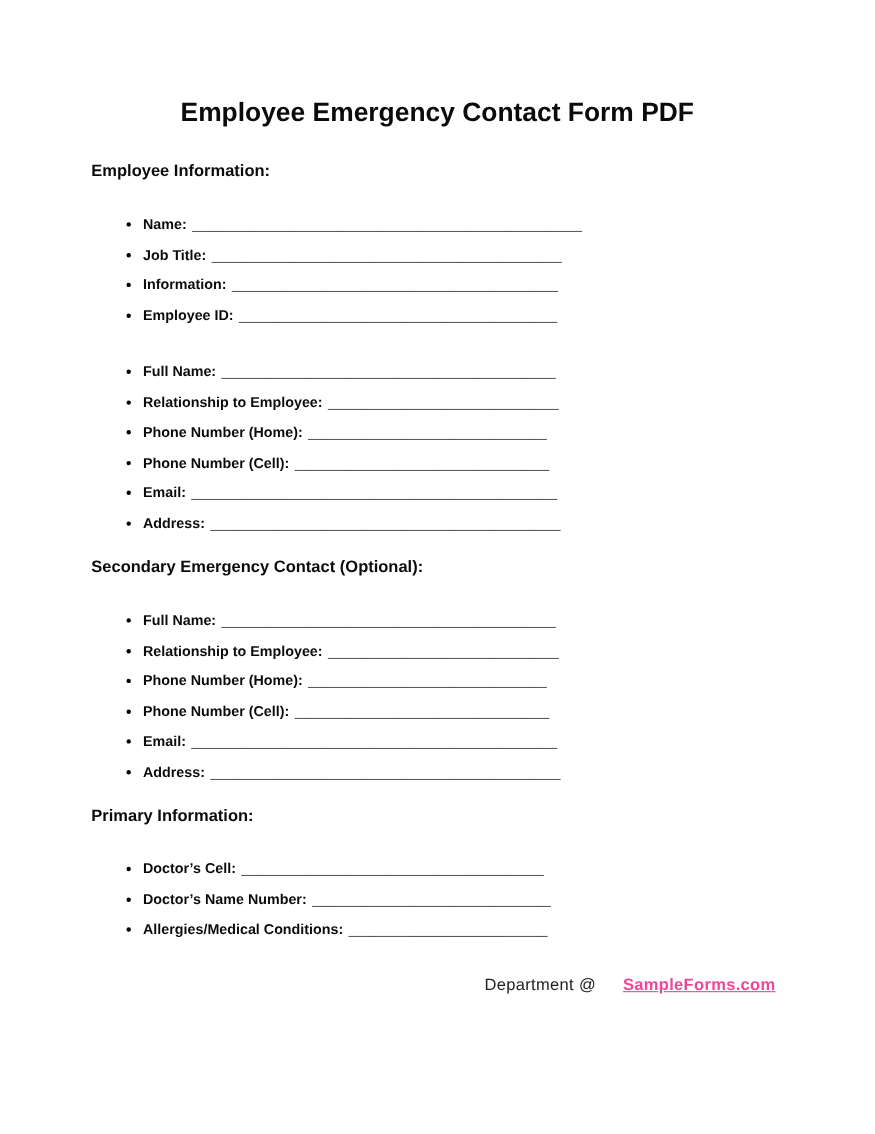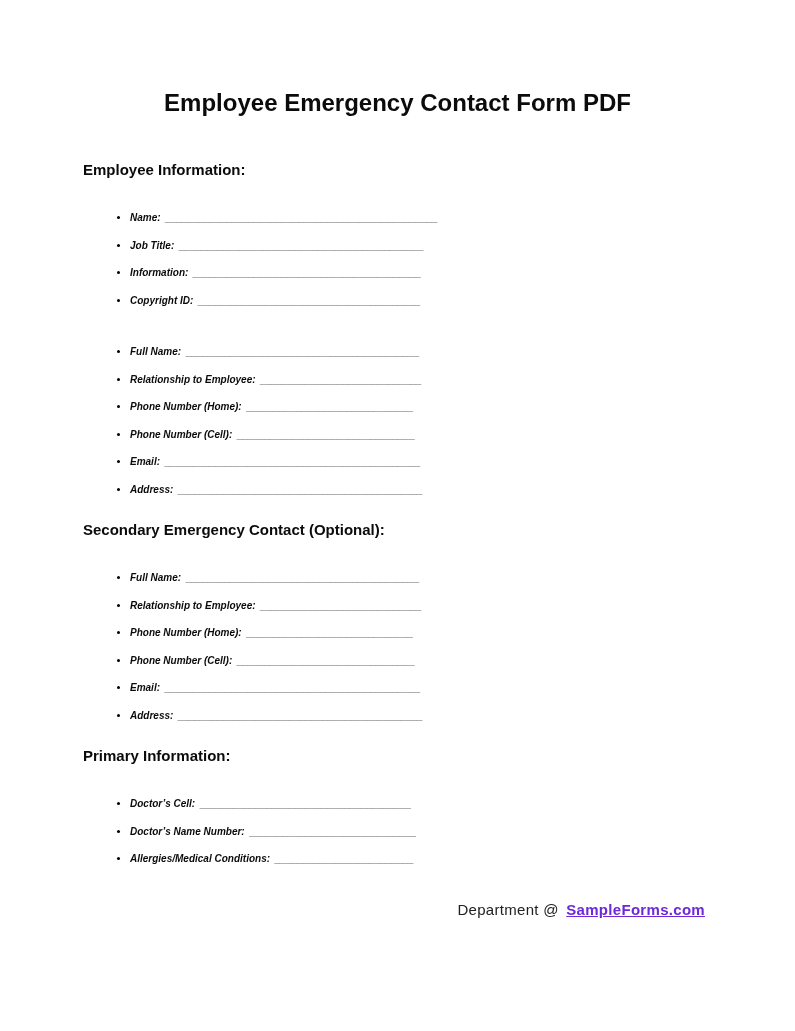--- a/index.html
+++ b/index.html
@@ -20,41 +20,40 @@
   }
   .doc-title {
     margin: 88px 0 0 0;
     text-align: center;
     font-size: 24px;
     line-height: 30px;
     font-weight: bold;
     color: #0b0b0b;
   }
   .content {
-    margin-top: 42px;
+    margin-top: 28px;
     padding-left: 83px;
     padding-right: 43px;
   }
   .section-heading {
     margin: 0;
     font-size: 15px;
     line-height: 20px;
     font-weight: bold;
     color: #0b0b0b;
   }
   ul.field-list {
     margin: 24px 0 17px 0;
     padding-left: 47px;
     list-style: disc;
   }
   ul.field-list li {
-    font-size: 10px;
+    font-size: 13px;
     line-height: 27.5px;
     white-space: nowrap;
-    font-style: italic;
   }
   .field-label {
     font-weight: bold;
     color: #0b0b0b;
   }
   .blank-line {
     font-weight: normal;
     color: #3d3d3d;
     margin-left: 5px;
     letter-spacing: 0;
@@ -62,43 +61,43 @@
   .footer {
     margin-top: 27px;
     padding-right: 90px;
     text-align: right;
     font-size: 15px;
     line-height: 20px;
     letter-spacing: 0.3px;
     color: #212121;
   }
   .footer a.site-link {
-    color: #6d28d9;
+    color: #ec4899;
     font-weight: bold;
     text-decoration: underline;
-    margin-left: 3px;
+    margin-left: 20px;
     cursor: pointer;
   }
 </style>
 </head>
 <body>
 
 <div class="page">
 
   <h1 class="doc-title">Employee Emergency Contact Form PDF</h1>
 
   <div class="content">
 
     <section>
       <h2 class="section-heading">Employee Information:</h2>
       <ul class="field-list">
         <li><span class="field-label">Name:</span><span class="blank-line">_________________________________________________</span></li>
         <li><span class="field-label">Job Title:</span><span class="blank-line">____________________________________________</span></li>
         <li><span class="field-label">Information:</span><span class="blank-line">_________________________________________</span></li>
-        <li><span class="field-label">Copyright ID:</span><span class="blank-line">________________________________________</span></li>
+        <li><span class="field-label">Employee ID:</span><span class="blank-line">________________________________________</span></li>
       </ul>
     </section>
 
     <section>
       <ul class="field-list">
         <li><span class="field-label">Full Name:</span><span class="blank-line">__________________________________________</span></li>
         <li><span class="field-label">Relationship to Employee:</span><span class="blank-line">_____________________________</span></li>
         <li><span class="field-label">Phone Number (Home):</span><span class="blank-line">______________________________</span></li>
         <li><span class="field-label">Phone Number (Cell):</span><span class="blank-line">________________________________</span></li>
         <li><span class="field-label">Email:</span><span class="blank-line">______________________________________________</span></li>

